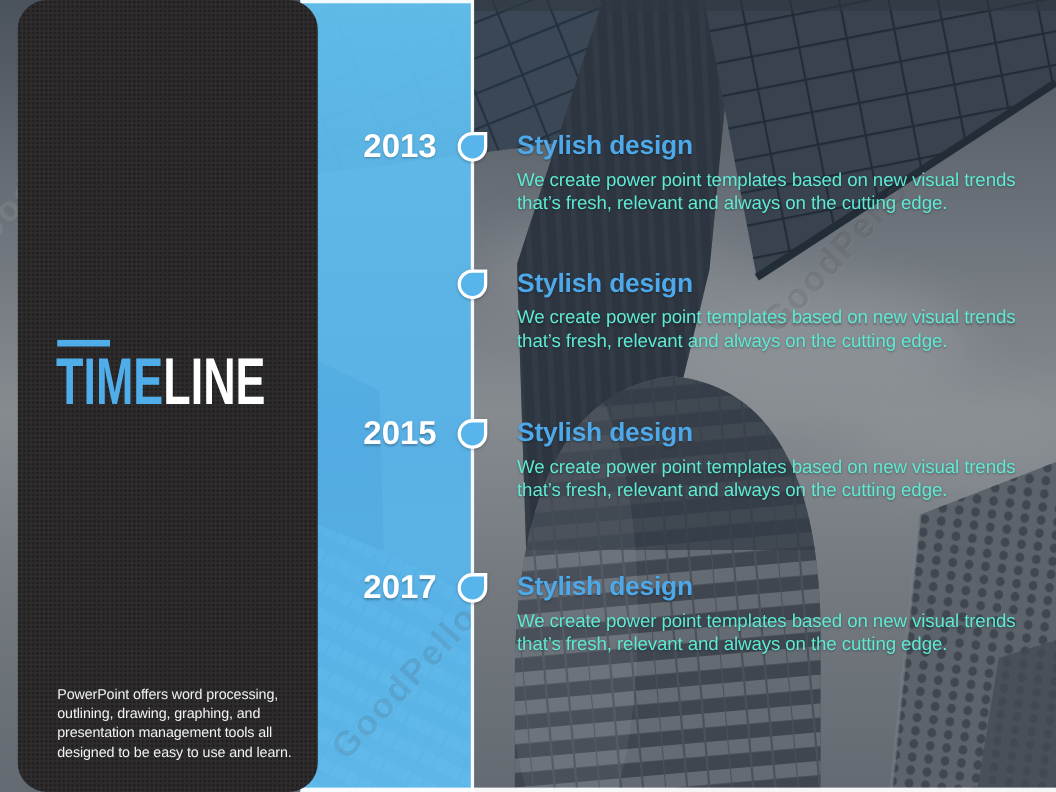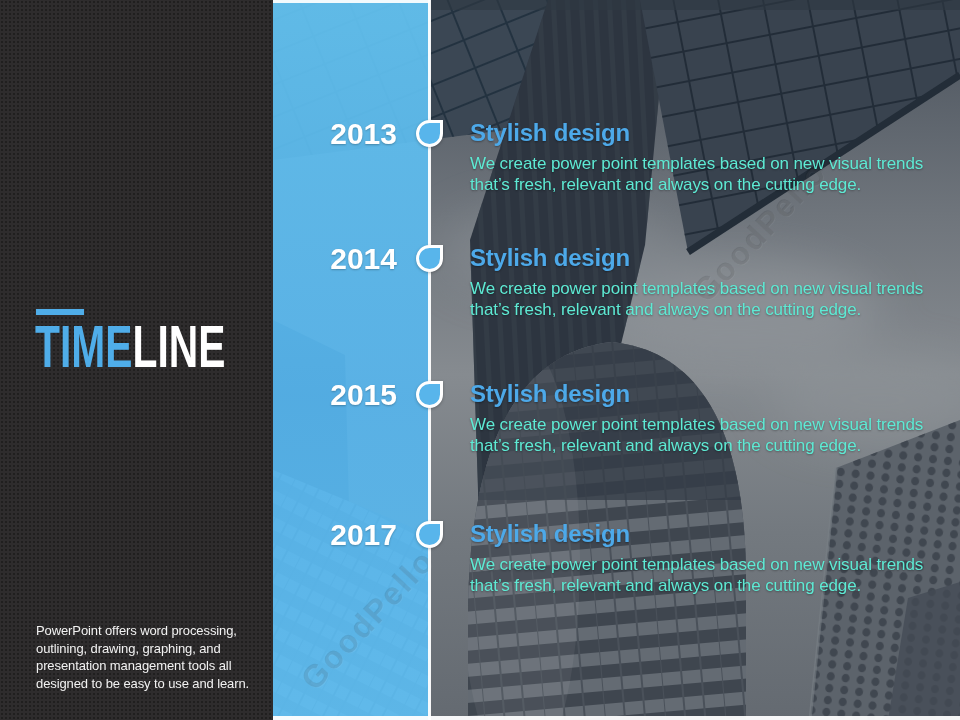--- a/index.html
+++ b/index.html
@@ -32,24 +32,25 @@
   .wm1{left:228px;top:28px;}
   .wm2{left:28px;top:168px;}
   .wm3{left:760px;top:232px;}
   .wm4{left:368px;top:620px;}
 
   
   .vline{position:absolute;left:428px;top:0;width:3px;height:720px;background:rgba(255,255,255,.95);z-index:4;}
 
   
   .panel{
-    position:absolute;left:0;top:0;width:273px;height:720px;z-index:5;
+    position:absolute;left:16px;top:0;width:273px;height:720px;z-index:5;
     background-color:#2e2c2d;
     background-image:radial-gradient(circle,rgba(0,0,0,.30) 1px,transparent 1.4px);
     background-size:4px 4px;
+    border-radius:27px;
   }
   .title-bar{position:absolute;left:36px;top:309px;width:48px;height:6px;background:#4fade9;}
   .title{
     position:absolute;left:35px;top:316px;margin:0;
     font-size:60px;line-height:62px;font-weight:bold;letter-spacing:0;
     transform:scaleX(.68);transform-origin:0 0;white-space:nowrap;
   }
   .t-blue{color:#4fade9;}
   .t-white{color:#ffffff;}
   .panel-desc{
@@ -185,21 +186,20 @@
     <div class="entry e1">
       <div class="year">2013</div>
       <div class="marker"></div>
       <div class="content">
         <h2 class="etitle">Stylish design</h2>
         <p class="edesc">We create power point templates based on new visual trends that’s fresh, relevant and always on the cutting edge.</p>
       </div>
     </div>
 
     <div class="entry e2">
-      <div class="year">2014</div>
       <div class="marker"></div>
       <div class="content">
         <h2 class="etitle">Stylish design</h2>
         <p class="edesc">We create power point templates based on new visual trends that’s fresh, relevant and always on the cutting edge.</p>
       </div>
     </div>
 
     <div class="entry e3">
       <div class="year">2015</div>
       <div class="marker"></div>

